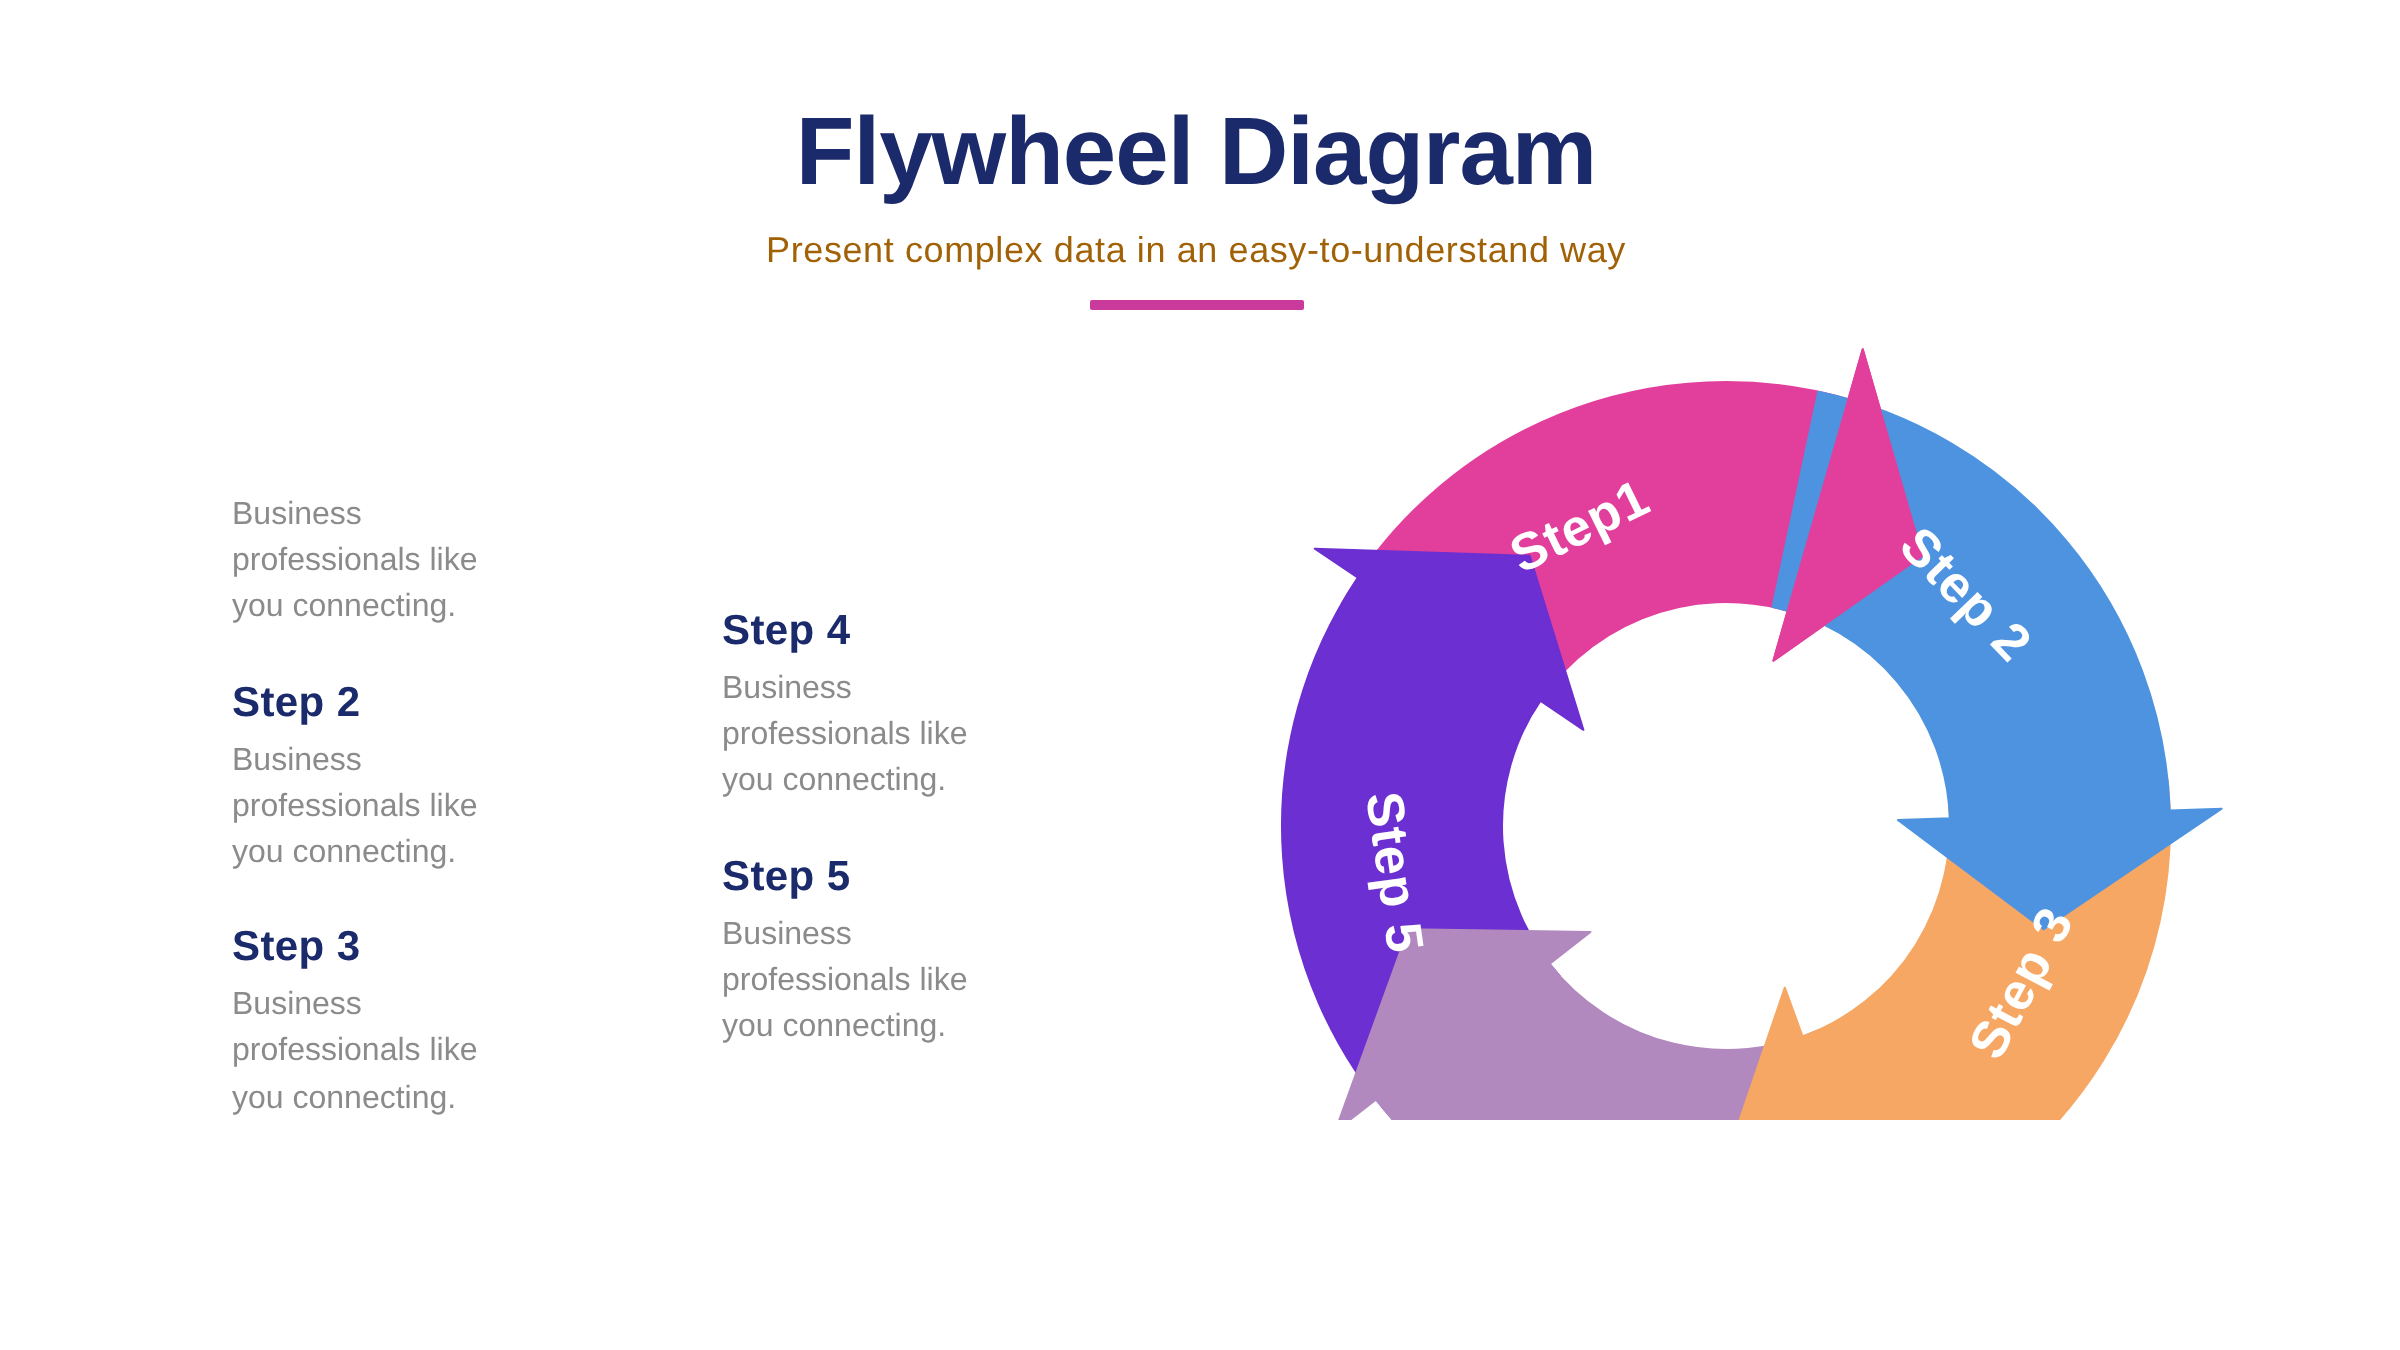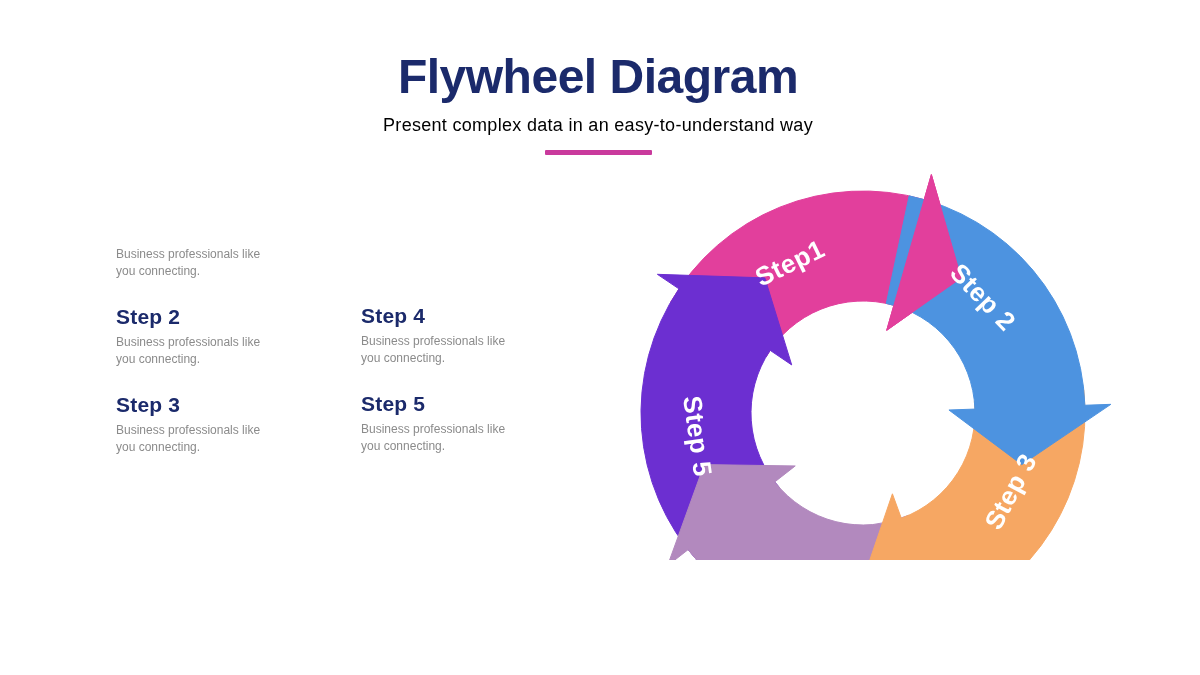--- a/index.html
+++ b/index.html
@@ -6,34 +6,34 @@
   .slide{
     position:relative;width:1200px;height:560px;background:#ffffff;
     font-family:"Liberation Sans",sans-serif;overflow:hidden;
   }
   .header{position:absolute;top:52px;left:0;width:1196px;text-align:center;}
   .title{
     margin:0;font-size:48px;font-weight:bold;color:#1b2a6b;
     letter-spacing:-0.5px;line-height:1.05;
   }
   .subtitle{
-    margin:13px 0 0 0;font-size:18px;color:#000000;letter-spacing:0.3px;
+    margin:13px 0 0 0;font-size:18px;color:#a16207;letter-spacing:0.3px;
   }
   .underline{
     width:107px;height:5px;border-radius:1px;margin:14px auto 0 auto;background:#c93a9c;
   }
   .col{position:absolute;width:160px;}
   .col-left{left:116px;top:246px;}
   .col-mid{left:361px;top:304px;}
   .step-block{margin:0 0 24px 0;}
   .step-title{
     margin:0 0 5px 0;font-size:21px;font-weight:bold;color:#1b2a6b;letter-spacing:0.2px;
   }
   .step-desc{
-    margin:0;font-size:12px;line-height:1.45;color:#8b8b8b;width:152px;
+    margin:0;font-size:16px;line-height:1.45;color:#8b8b8b;width:152px;
   }
   .flywheel-wrap{position:absolute;left:613px;top:163px;width:500px;height:500px;}
   .fw-label{
     font-family:"Liberation Sans",sans-serif;font-weight:bold;font-size:26px;
     letter-spacing:0.5px;
   }
 </style>
 </head>
 <body>
 

